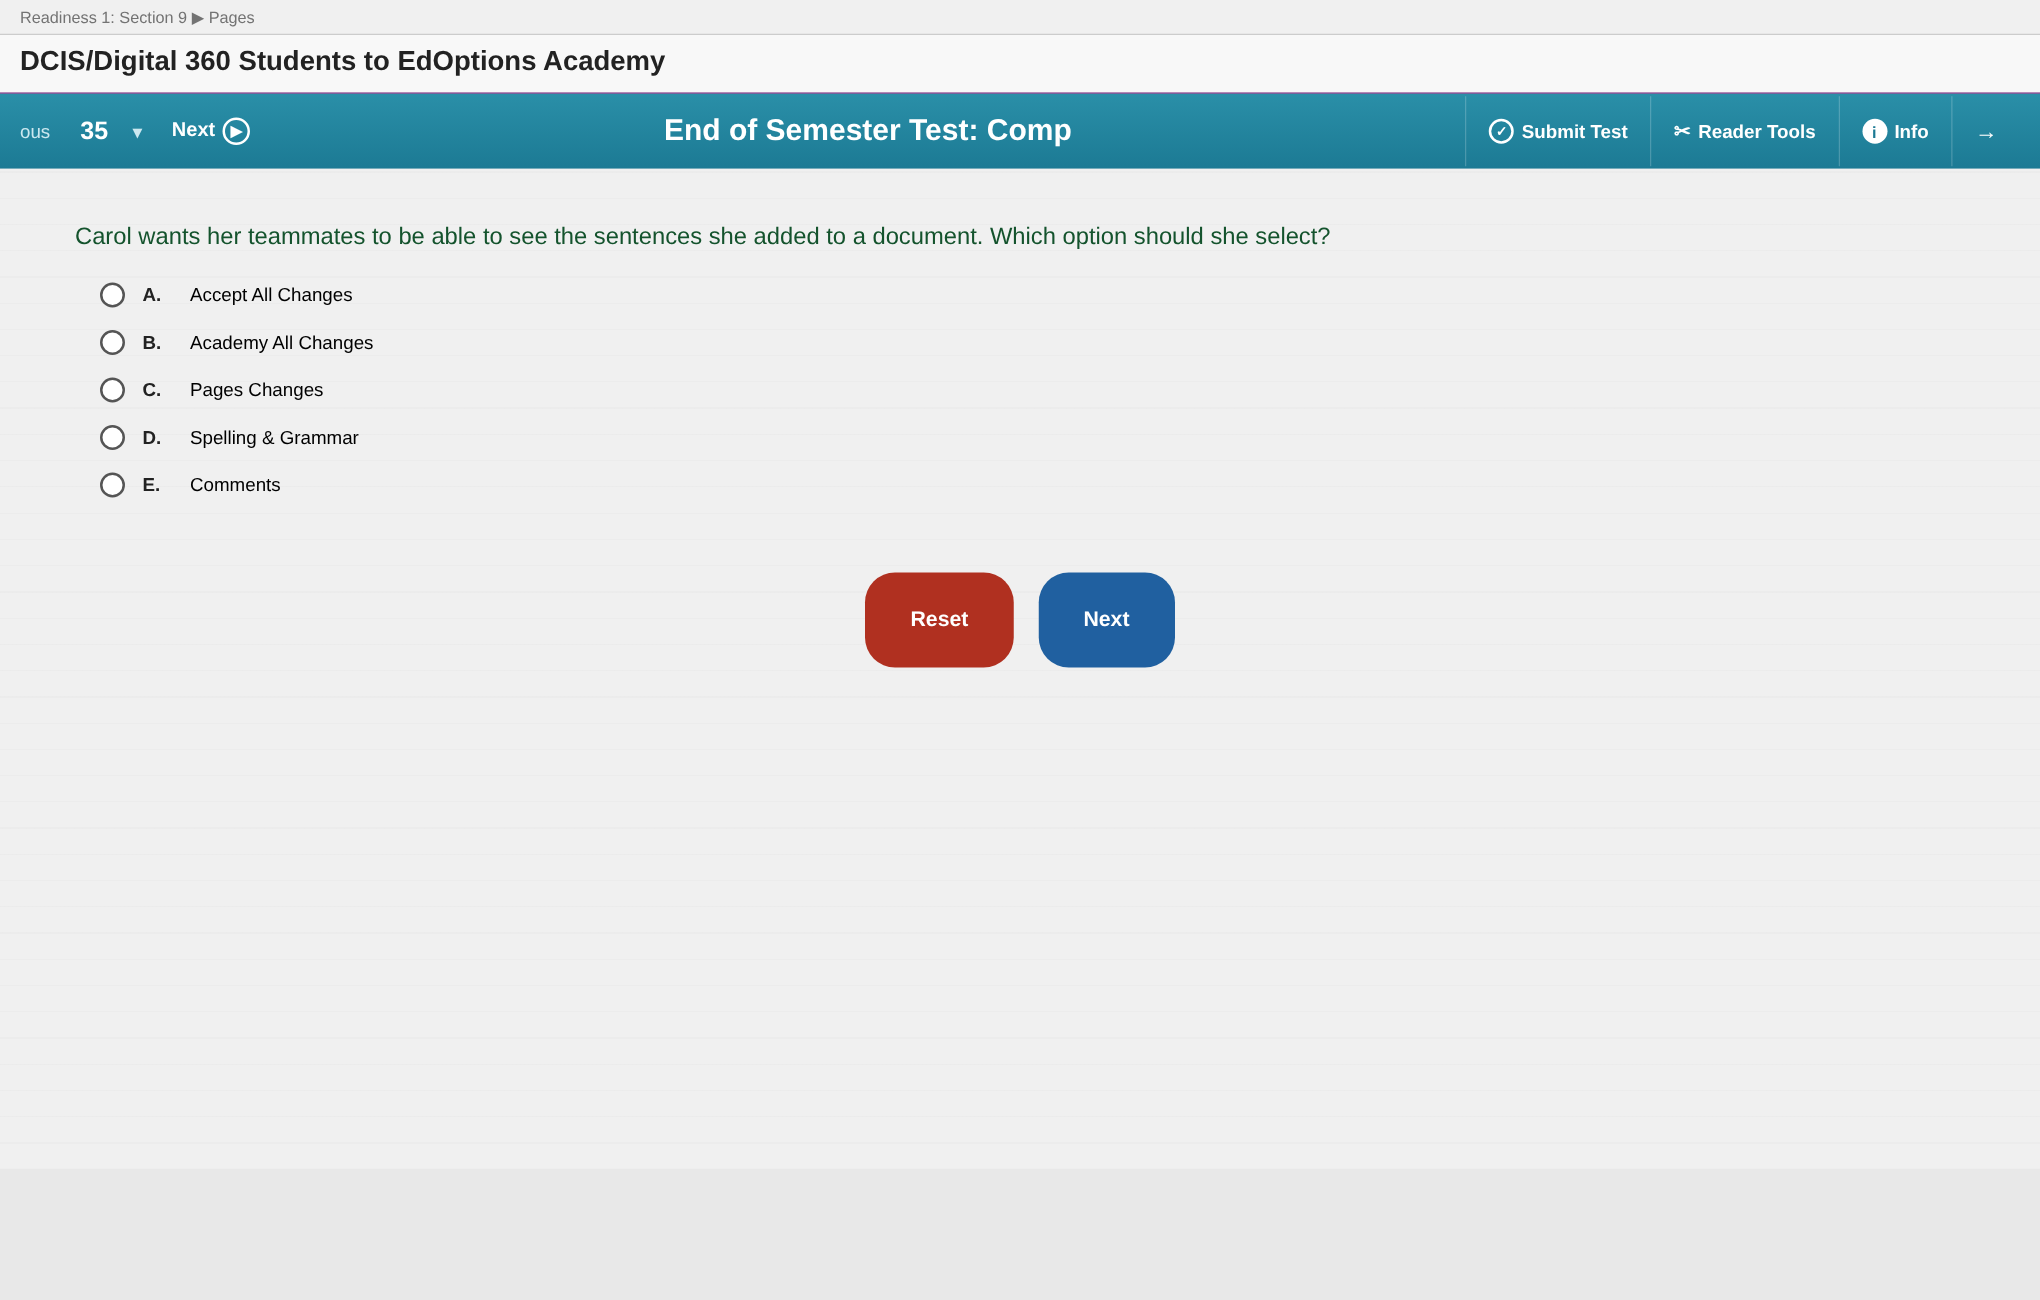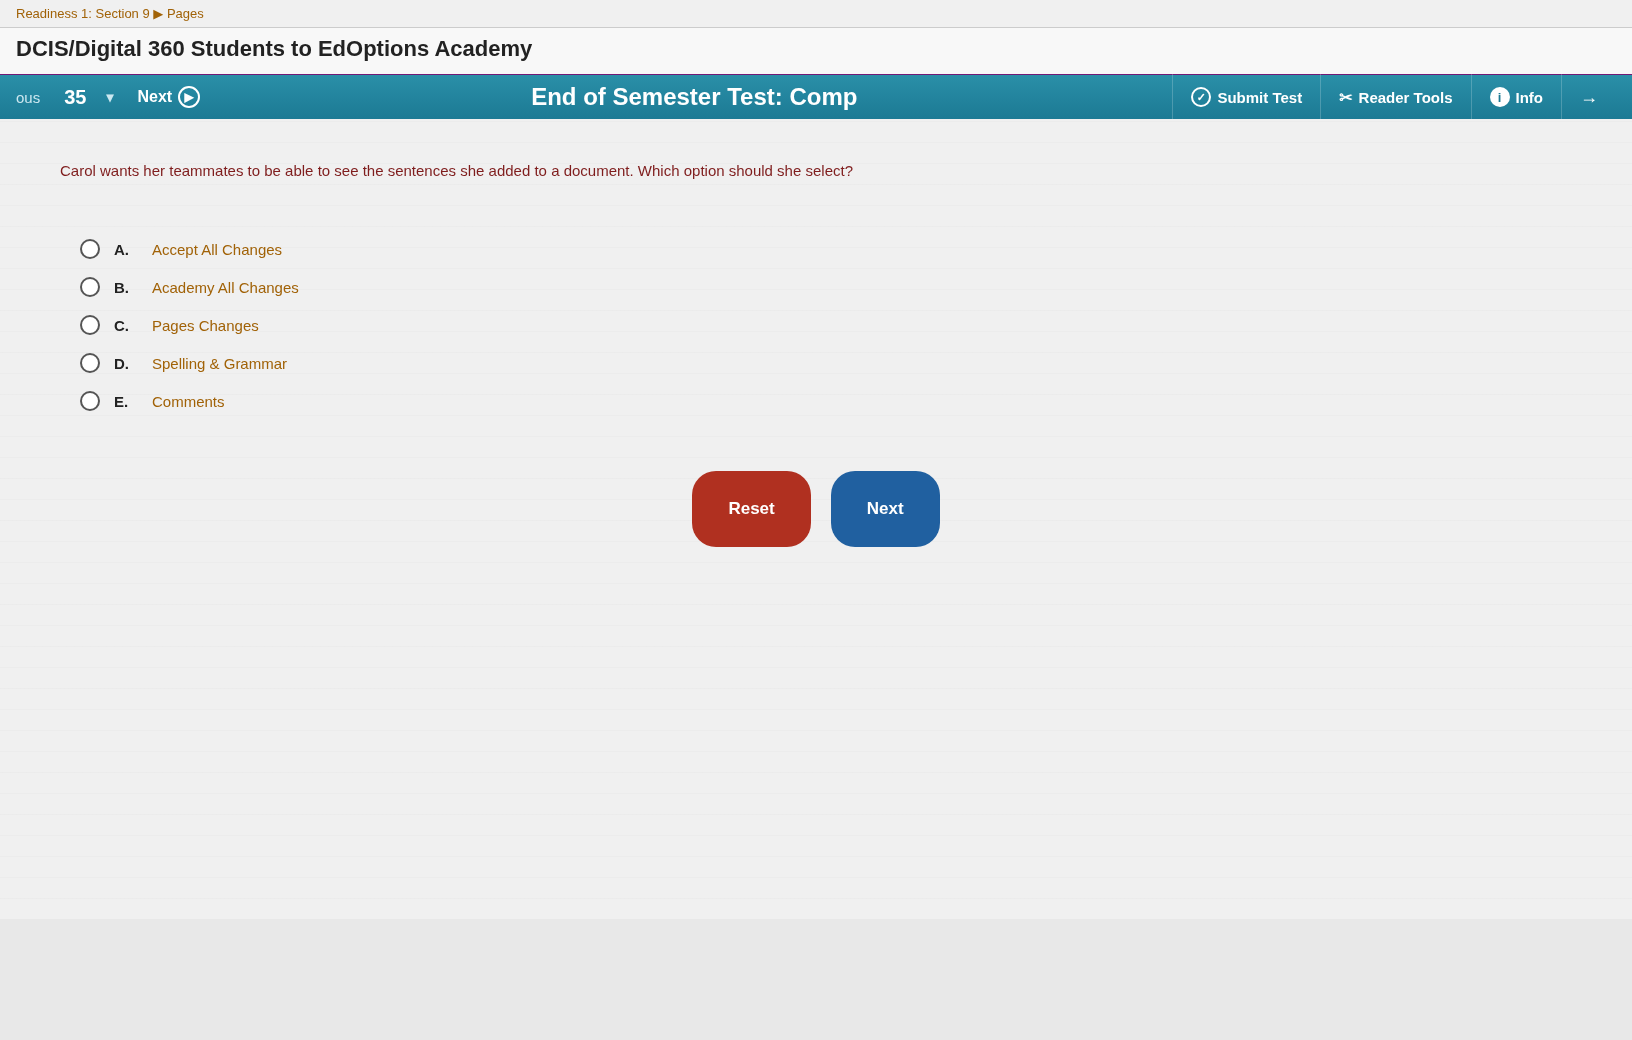--- a/index.html
+++ b/index.html
@@ -13,40 +13,40 @@
 
     
     .breadcrumb-bar {
       background: #f0f0f0;
       padding: 6px 16px;
       font-size: 13px;
       color: #333;
       border-bottom: 1px solid #ccc;
     }
     .breadcrumb-bar span {
-      color: #a16207;
+      color: #737373;
     }
 
     
     .page-title-bar {
       background: #f8f8f8;
       padding: 8px 16px 12px 16px;
       font-size: 22px;
       font-weight: bold;
       color: #222;
       border-bottom: 1px solid #701a75;
     }
 
     
     .nav-toolbar {
       background: linear-gradient(to bottom, #2a8fa8, #1c7a94);
       display: flex;
       align-items: center;
       padding: 0 16px;
-      height: 44px;
+      height: 60px;
       gap: 0;
     }
 
     .nav-toolbar-left {
       display: flex;
       align-items: center;
       gap: 0;
       flex: 1;
     }
 
@@ -183,23 +183,23 @@
     }
 
     .instruction-text {
       font-size: 15px;
       color: #333;
       margin-bottom: 16px;
       position: relative;
     }
 
     .question-text {
-      font-size: 15px;
-      color: #7f1d1d;
-      margin-bottom: 56px;
+      font-size: 19px;
+      color: #14532d;
+      margin-bottom: 21px;
       line-height: 1.6;
       position: relative;
     }
 
     .answer-options {
       display: flex;
       flex-direction: column;
       gap: 18px;
       margin-left: 20px;
       position: relative;
@@ -226,21 +226,21 @@
 
     .option-label {
       font-size: 15px;
       font-weight: bold;
       color: #222;
       min-width: 24px;
     }
 
     .option-text {
       font-size: 15px;
-      color: #a16207;
+      color: #000000;
     }
 
     
     .bottom-actions {
       display: flex;
       justify-content: center;
       gap: 20px;
       margin-top: 60px;
       position: relative;
     }

